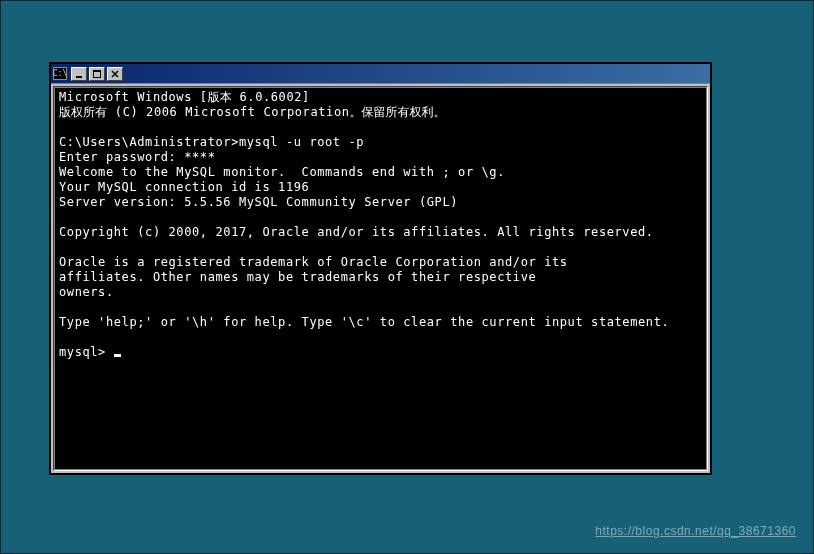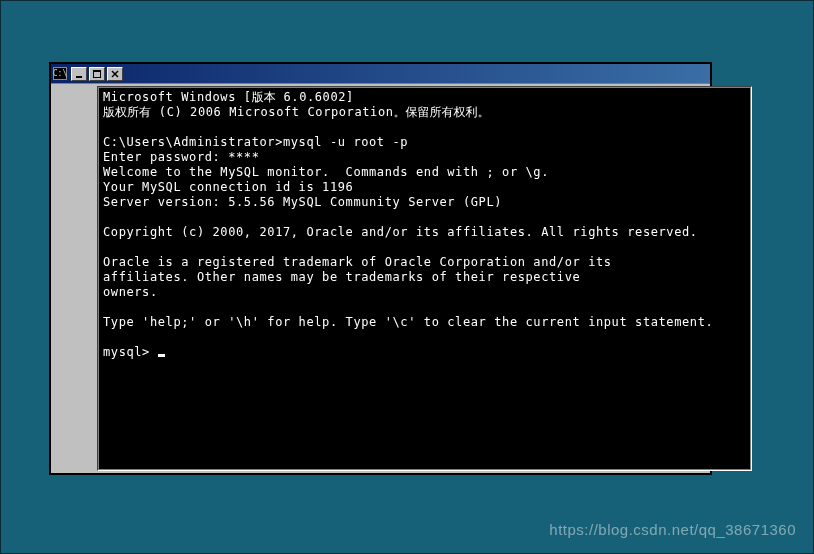--- a/index.html
+++ b/index.html
@@ -81,21 +81,20 @@
     }
     .terminal-inner-border {
       width: 100%;
       height: 100%;
       border-top: 1px solid #404040;
       border-left: 1px solid #404040;
       border-right: 1px solid #fff;
       border-bottom: 1px solid #fff;
       padding: 1px;
       background: #808080;
-      margin-left: 44px;
     }
     .terminal {
       width: 100%;
       height: 100%;
       background: #000;
       color: #fff;
       font-family: "NSimSun", "SimSun", "Consolas", monospace;
       font-size: 12px;
       line-height: 15px;
       padding: 2px 4px;
@@ -113,23 +112,24 @@
       vertical-align: -1px;
       margin-left: 0px;
       animation: blink 1s steps(1) infinite;
     }
     @keyframes blink { 50% { opacity: 0; } }
     .watermark {
       position: absolute;
       right: 18px;
       bottom: 16px;
       color: rgba(215, 225, 230, 0.55);
-      font-size: 15px;
+      font-size: 12px;
       font-family: "Microsoft YaHei", Arial, sans-serif;
       letter-spacing: 0.5px;
+      text-decoration: underline;
     }
     .outer-border {
       position: absolute;
       left: 0; top: 0; right: 0; bottom: 0;
       border: 1px solid #0a2a34;
       pointer-events: none;
     }
   </style>
 </head>
 <body>

